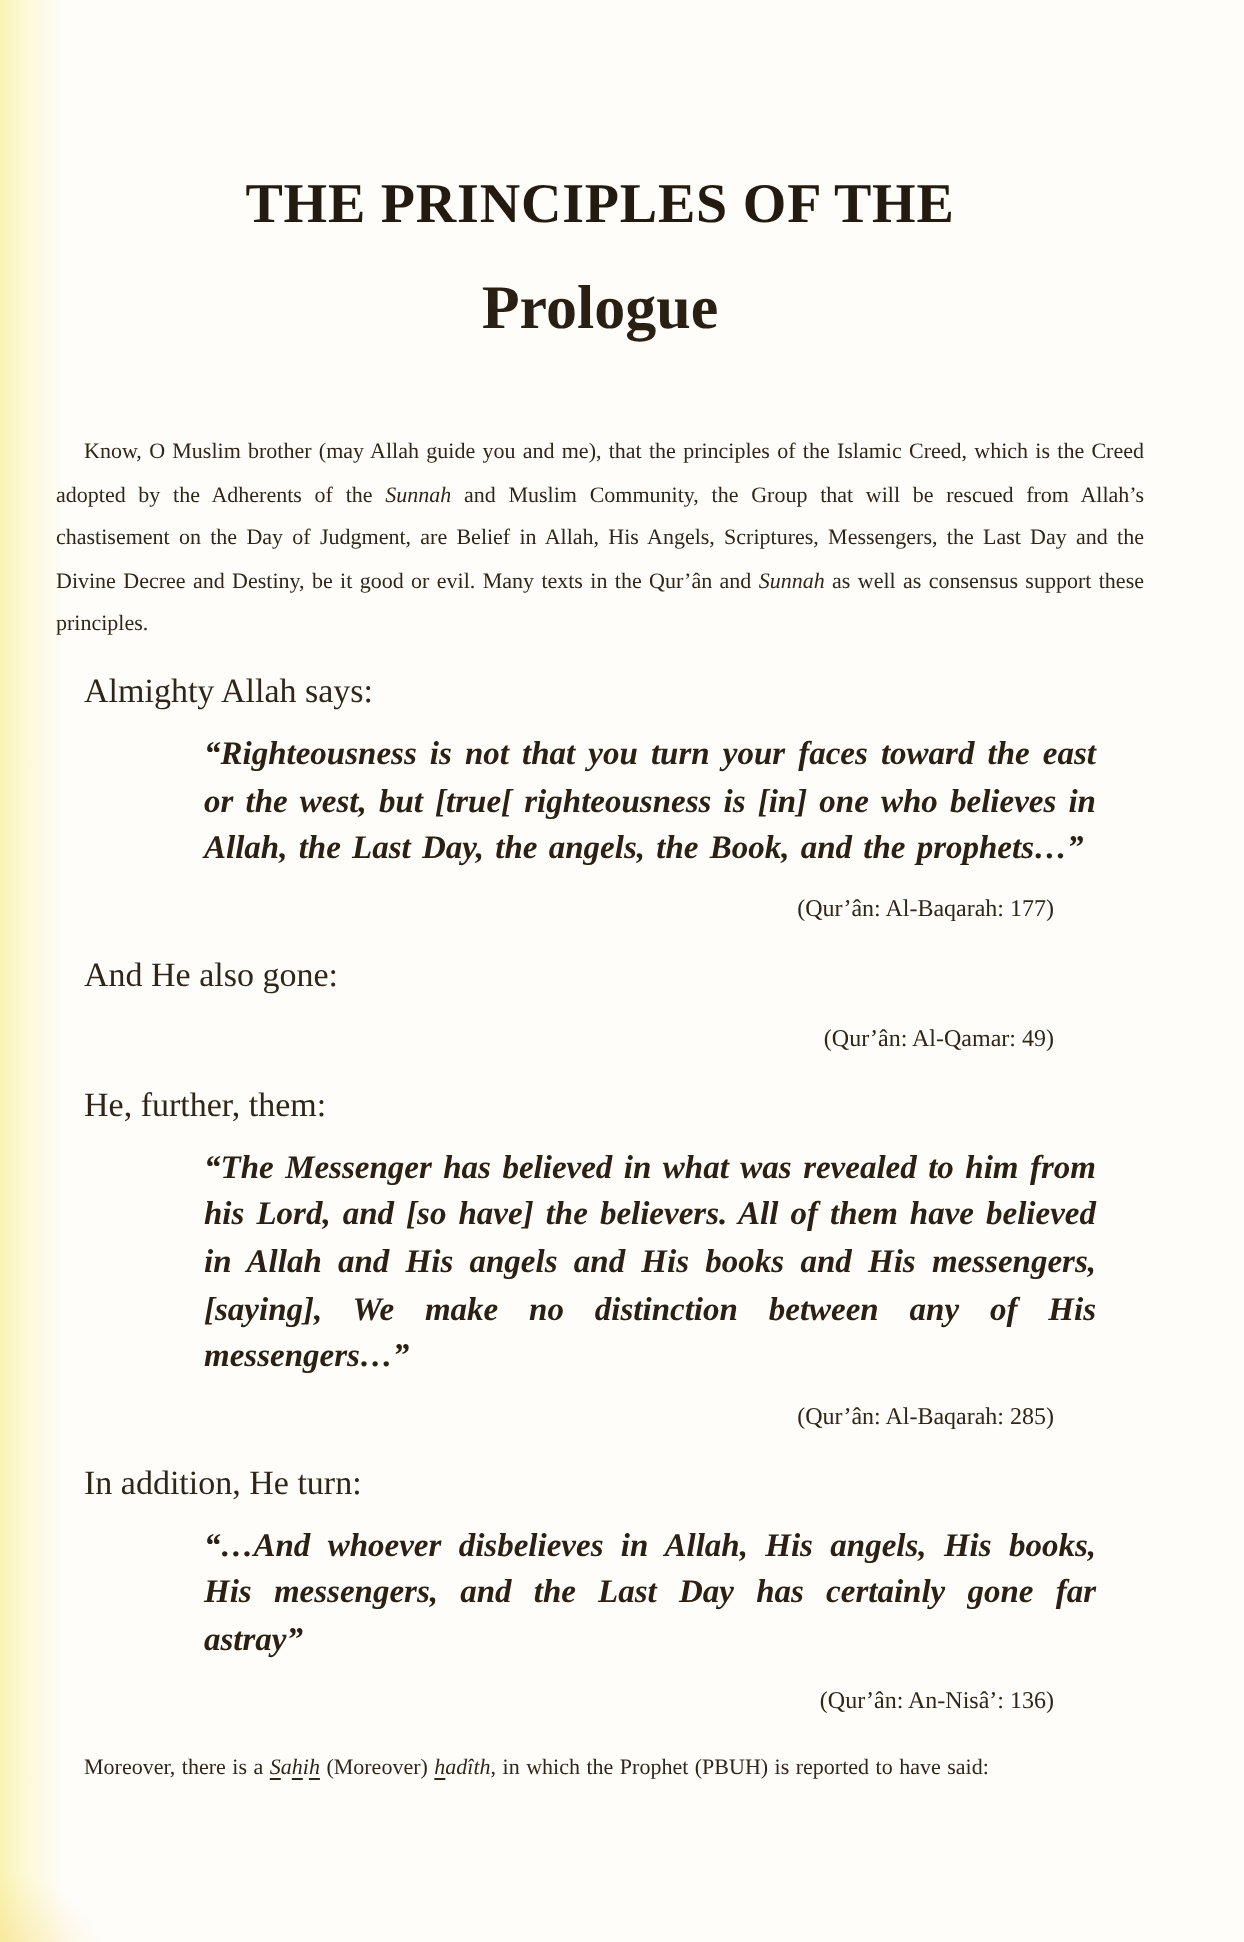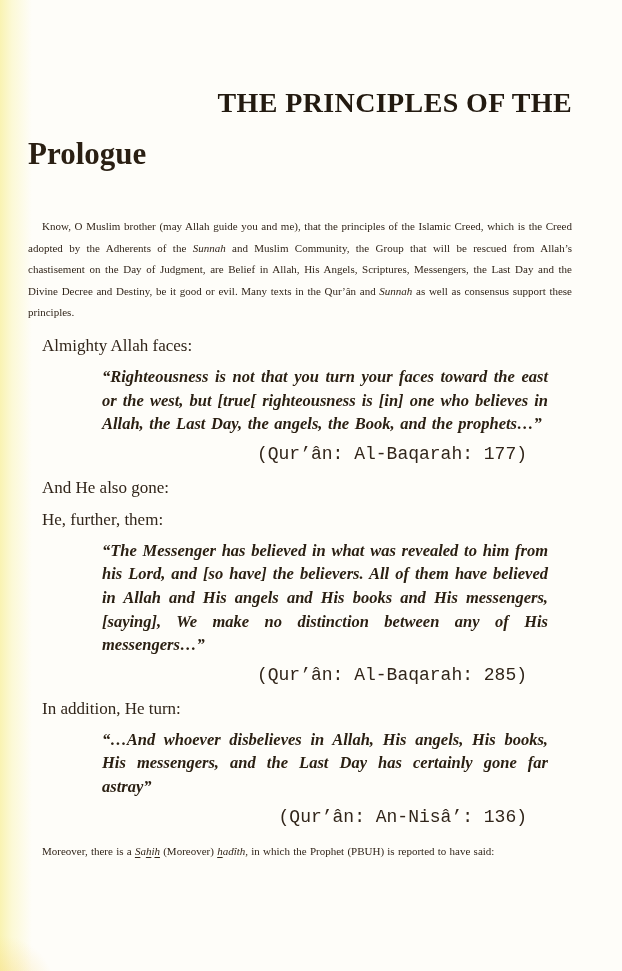--- a/index.html
+++ b/index.html
@@ -12,29 +12,29 @@
       radial-gradient(circle at 0 102%, rgba(246,215,120,0.55) 0, rgba(246,215,120,0) 55px),
       linear-gradient(to right, #f9f3b2 0, #fcf9d6 12px, rgba(255,255,253,0) 32px);
     background-repeat:no-repeat;
     overflow:hidden;
     font-family:"Liberation Serif","DejaVu Serif",serif;
     color:#31251a;
     box-sizing:border-box;
     padding:86px 50px 0 28px;
   }
   .h-main{
-    text-align:right;
+    text-align:center;
     font-weight:bold;
     font-size:28px;
     line-height:34px;
     letter-spacing:0.4px;
     color:#231a10;
   }
   .h-sub{
-    text-align:left;
+    text-align:center;
     font-weight:bold;
     font-size:31px;
     line-height:36px;
     margin-top:16px;
     color:#2a1f13;
   }
   .content{margin-top:44px;}
   .para{
     font-size:11px;
     line-height:21.6px;
@@ -53,43 +53,43 @@
     font-size:16.5px;
     line-height:23.6px;
     font-weight:bold;
     font-style:italic;
     text-align:justify;
     margin:6px 24px 6px 74px;
     word-spacing:1.5px;
     color:#2b2013;
   }
   .cite{
-    font-size:18px;
+    font-size:12px;
     line-height:24px;
     text-align:right;
     margin:3px 45px 7px 0;
-    font-family:Liberation Mono, monospace;
   }
   .s-i{font-style:italic;}
   .s-iu{font-style:italic;text-decoration:underline;text-underline-offset:2px;text-decoration-thickness:1px;}
 </style>
 </head>
 <body>
 
 <div class="page">
   <div class="h-main">
     <span>THE PRINCIPLES OF THE</span><br>
   </div>
   <div class="h-sub">Prologue</div>
   <div class="content">
       <div class="para"><span>Know, O Muslim brother (may Allah guide you and me), that the principles of the Islamic Creed, which is the Creed adopted by the Adherents of the </span><span class="s-i">Sunnah</span><span> and Muslim Community, the Group that will be rescued from Allah’s chastisement on the Day of Judgment, are Belief in Allah, His Angels, Scriptures, Messengers, the Last Day and the Divine Decree and Destiny, be it good or evil. Many texts in the Qur’ân and </span><span class="s-i">Sunnah</span><span> as well as consensus support these principles.</span></div>
-      <div class="label">Almighty Allah faces:</div>
+      <div class="label">Almighty Allah says:</div>
       <div class="quote">“Righteousness is not that you turn your faces toward the east or the west, but [true[ righteousness is [in] one who believes in Allah, the Last Day, the angels, the Book, and the prophets…”</div>
       <div class="cite">(Qur’ân: Al-Baqarah: 177)</div>
       <div class="label">And He also gone:</div>
+      <div class="cite">(Qur’ân: Al-Qamar: 49)</div>
       <div class="label">He, further, them:</div>
       <div class="quote">“The Messenger has believed in what was revealed to him from his Lord, and [so have] the believers. All of them have believed in Allah and His angels and His books and His messengers,[saying], We make no distinction between any of His messengers…”</div>
       <div class="cite">(Qur’ân: Al-Baqarah: 285)</div>
       <div class="label">In addition, He turn:</div>
       <div class="quote">“…And whoever disbelieves in Allah, His angels, His books, His messengers, and the Last Day has certainly gone far astray”</div>
       <div class="cite">(Qur’ân: An-Nisâ’: 136)</div>
       <div class="para"><span>Moreover, there is a </span><span class="s-iu">S</span><span class="s-i">a</span><span class="s-iu">h</span><span class="s-i">i</span><span class="s-iu">h</span><span> (Moreover) </span><span class="s-iu">h</span><span class="s-i">adîth</span><span>, in which the Prophet (PBUH) is reported to have said:</span></div>
     </div>
 </div>
 

